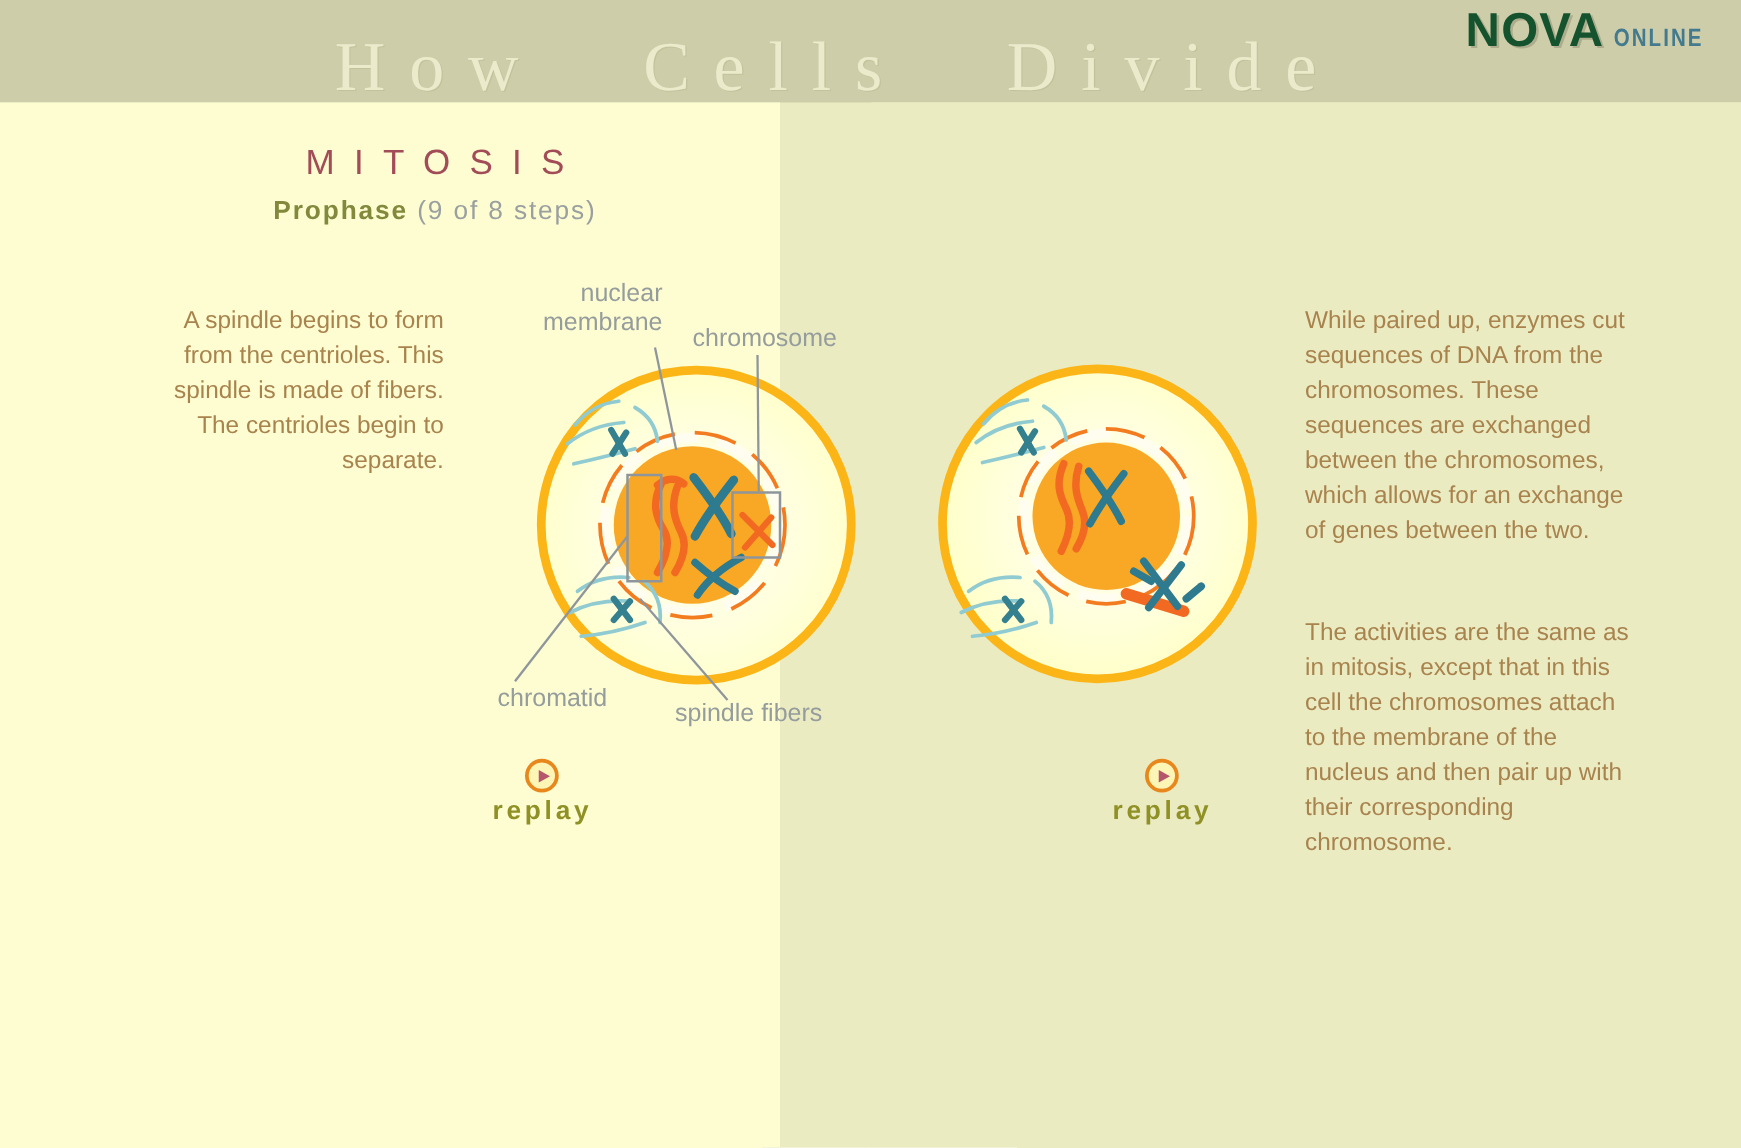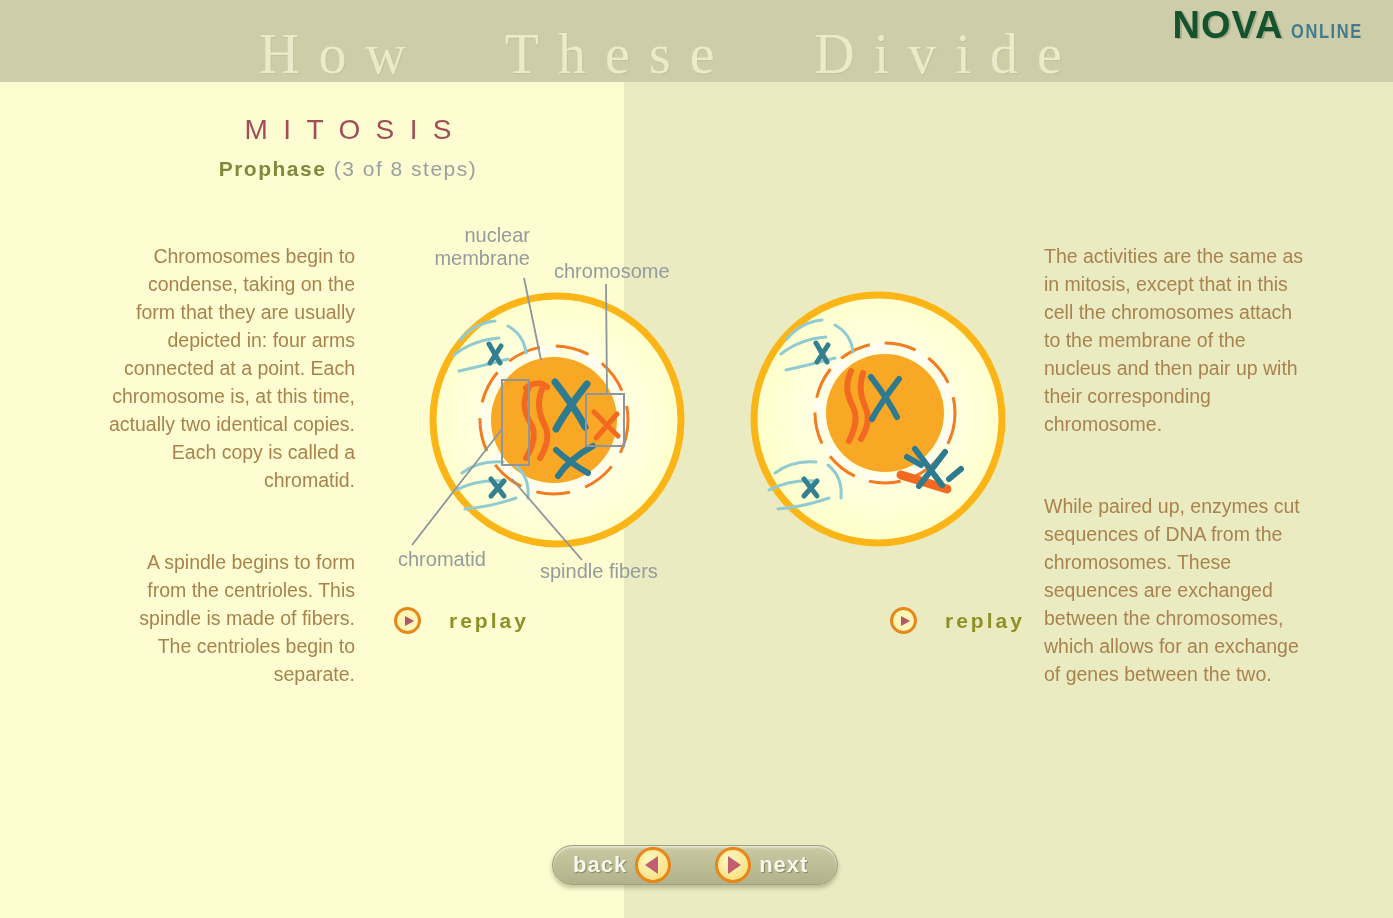--- a/index.html
+++ b/index.html
@@ -44,22 +44,22 @@
   .diagram-mitosis { left:362px; top:140px; width:322px; height:372px;margin-left:34px; }
   .diagram-meiosis { left:38px;  top:195px; width:286px; height:286px; }
   .diagram svg { position:absolute; left:0; top:0; }
   .dlabel { position:absolute; font-size:20px; color:#959c9c; line-height:1.15; }
   .dl-nuclear  { left:12px;  top:2px;  width:122px; text-align:right; }
   .dl-chromo   { left:158px; top:38px; }
   .dl-chromatid{ left:2px;   top:326px; }
   .dl-spindle  { left:144px; top:338px; }
 
   
-  .replay-btn { position:absolute; display:flex; align-items:center; gap:28px;
-    background:none; border:none; cursor:pointer; }
+  .replay-btn { position:absolute; display:flex; align-items:center; gap:3px;
+    background:none; border:none; cursor:pointer;flex-direction:column; }
   .replay-mitosis { left:394px; top:525px; }
   .replay-meiosis { left:193px; top:525px; }
   .replay-circle { width:27px; height:27px; border-radius:50%;
     background:#fdf5b5; border:3px solid #e8871c; position:relative; }
   .replay-circle .tri { position:absolute; left:8px; top:5.5px; width:0; height:0;
     border-left:9px solid #b5566b; border-top:5.5px solid transparent; border-bottom:5.5px solid transparent; }
   .replay-label { font-size:21px; font-weight:700; color:#8f9026; letter-spacing:3px; }
 
   
   .navbar { position:absolute; left:552px; top:845px; width:286px; height:40px;
@@ -77,47 +77,38 @@
     border-left:13px solid #bf5f6f; border-top:9px solid transparent; border-bottom:9px solid transparent; }
   .sp8  { width:8px;  flex:0 0 auto; }
   .sp44 { width:44px; flex:0 0 auto; }
 </style>
 </head>
 <body>
 
 <div class="page">
 
   <header class="banner">
-    <div class="page-title">How These Divide</div>
+    <div class="page-title">How Cells Divide</div>
     <div class="logo">
       <span class="nova">NOVA</span>
       <span class="online">ONLINE</span>
     </div>
   </header>
 
   <section class="panel-left">
 
     <div class="mitosis-head">
       <div class="heading">MITOSIS</div>
       <div class="phase-line">
         <span class="phase-name">Prophase</span>
-        <span class="step-info">(3 of 8 steps)</span>
+        <span class="step-info">(9 of 8 steps)</span>
       </div>
     </div>
 
     <div class="para-col left-paras">
-      <p>Chromosomes begin to
-condense, taking on the
-form that they are usually
-depicted in: four arms
-connected at a point. Each
-chromosome is, at this time,
-actually two identical copies.
-Each copy is called a
-chromatid.</p>
       <p>A spindle begins to form
 from the centrioles. This
 spindle is made of fibers.
 The centrioles begin to
 separate.</p>
     </div>
 
     <div class="diagram diagram-mitosis">
       <svg width="322" height="372" viewBox="0 0 322 372">
         <defs>
@@ -263,51 +254,38 @@
           </g>
           <g stroke="#35808e" stroke-width="5" fill="none" stroke-linecap="round">
             <path d="M69,202 l13,17"></path>
             <path d="M82,204 l-13,15"></path>
           </g>
         </g>
       </svg>
     </div>
 
     <div class="para-col right-paras">
+      <p>While paired up, enzymes cut
+sequences of DNA from the
+chromosomes. These
+sequences are exchanged
+between the chromosomes,
+which allows for an exchange
+of genes between the two.</p>
       <p>The activities are the same as
 in mitosis, except that in this
 cell the chromosomes attach
 to the membrane of the
 nucleus and then pair up with
 their corresponding
 chromosome.</p>
-      <p>While paired up, enzymes cut
-sequences of DNA from the
-chromosomes. These
-sequences are exchanged
-between the chromosomes,
-which allows for an exchange
-of genes between the two.</p>
     </div>
 
     <button class="replay-btn replay-meiosis">
       <span class="replay-circle">
           <span class="tri"></span>
         </span>
       <span class="replay-label">replay</span>
     </button>
   </section>
 
-  <nav class="navbar">
-    <span class="nav-text">back</span>
-    <span class="sp8"></span>
-    <span class="nav-circle">
-        <span class="tri-left"></span>
-      </span>
-    <span class="sp44"></span>
-    <span class="nav-circle">
-        <span class="tri-right"></span>
-      </span>
-    <span class="sp8"></span>
-    <span class="nav-text">next</span>
-  </nav>
 
 </div>
 
 </body></html>

